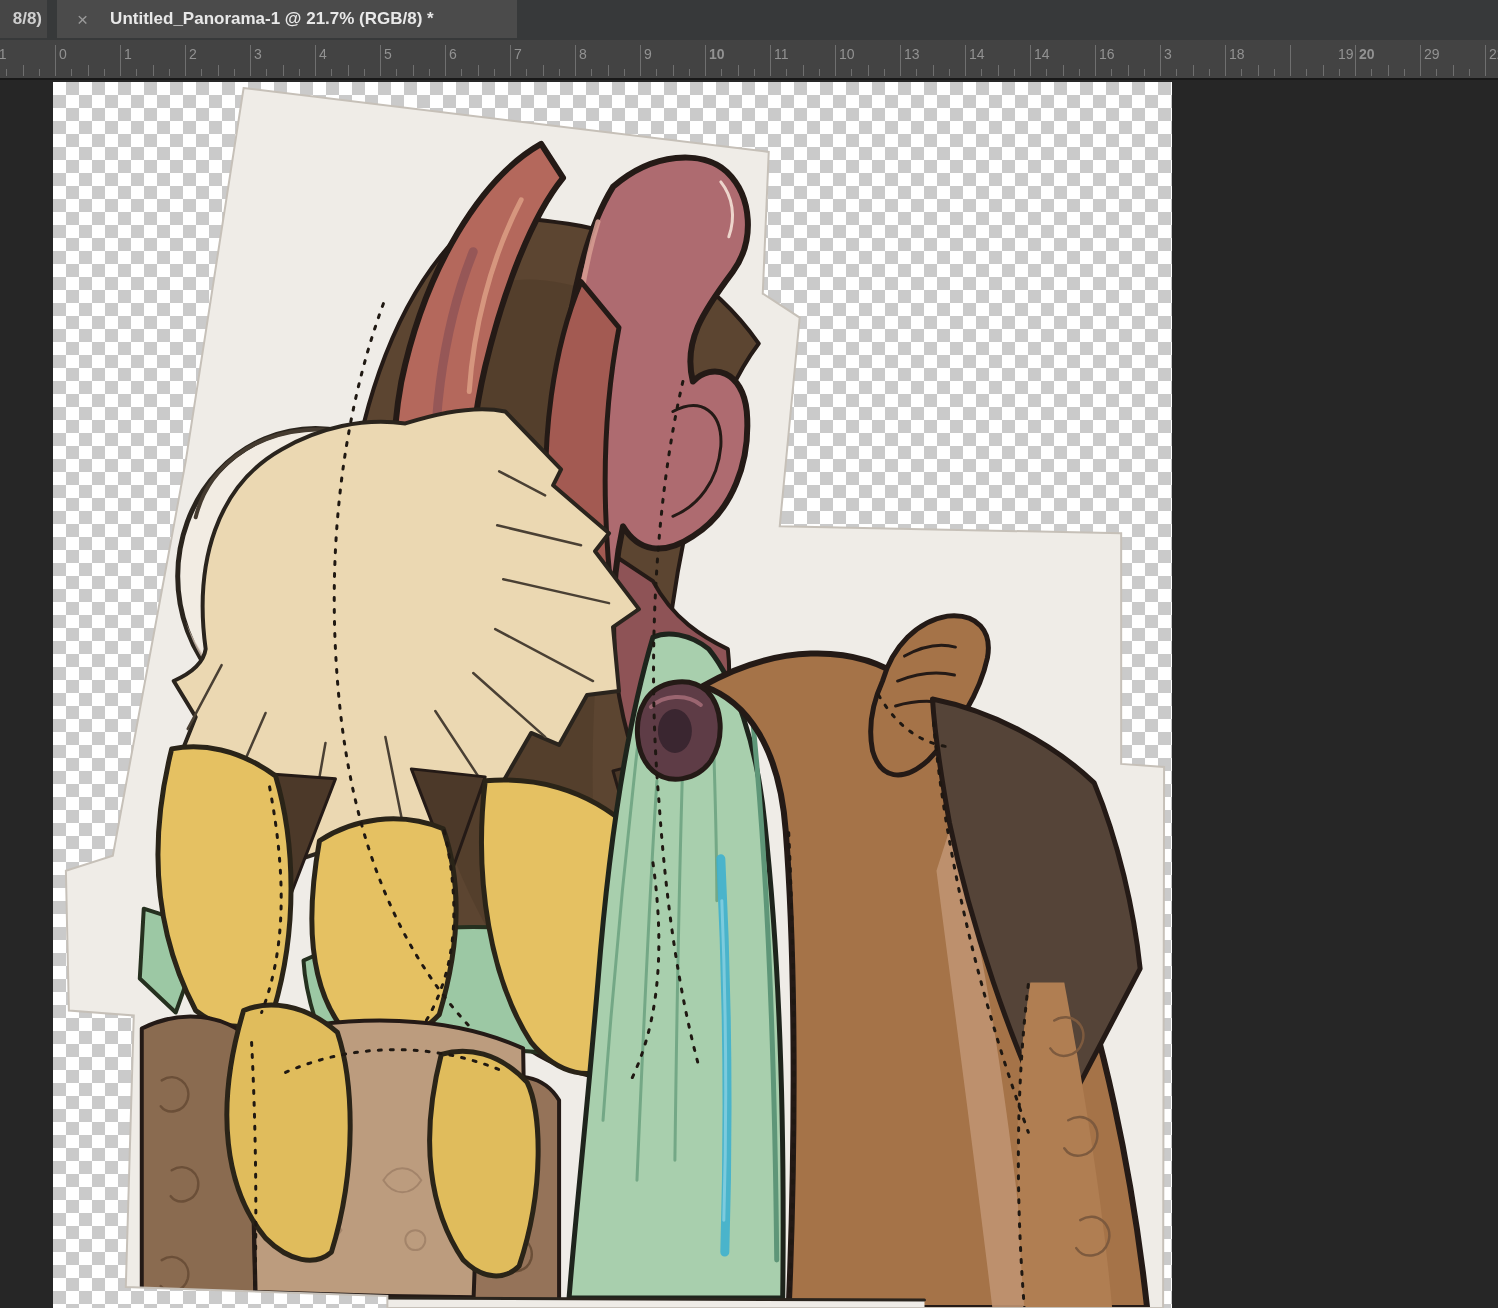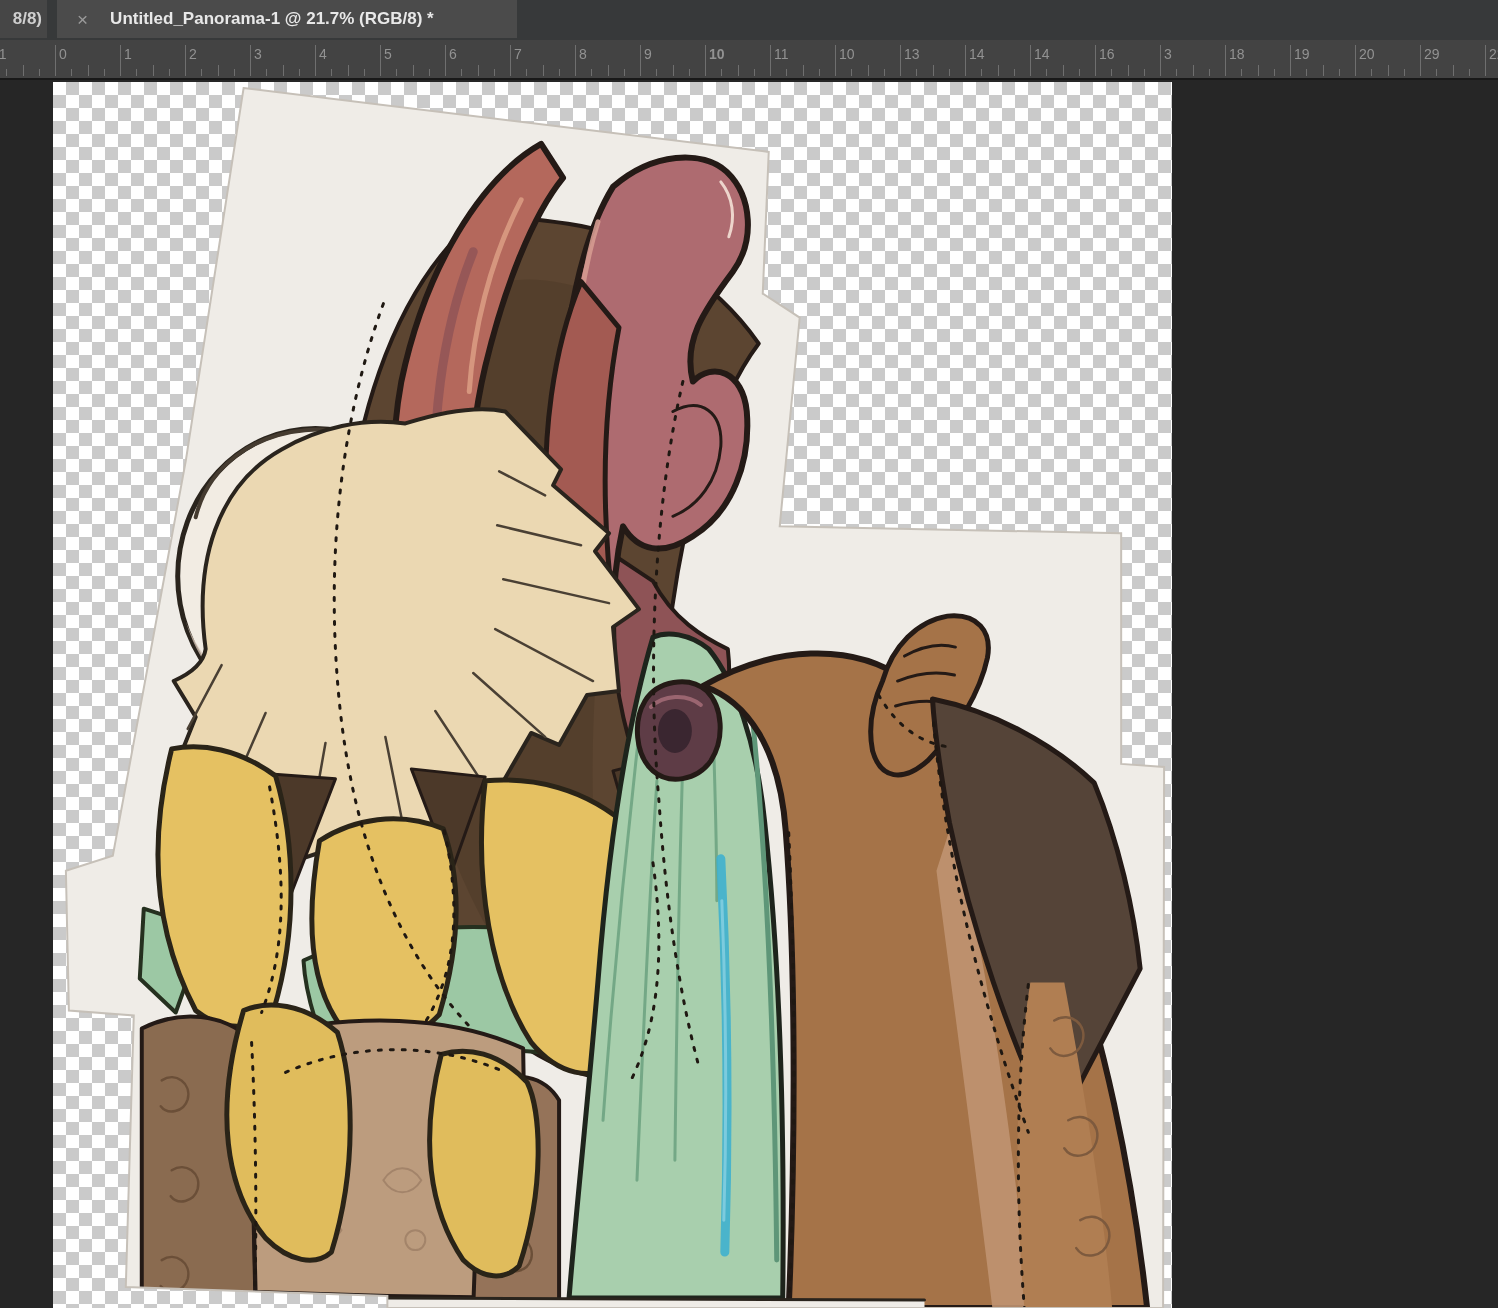--- a/index.html
+++ b/index.html
@@ -147,26 +147,26 @@
       <div class="tick-label" style="left: 1164px;">3</div>
       <div class="tick major" style="left: 1225px;"></div>
       <div class="tick quarter" style="left: 1241.25px;"></div>
       <div class="tick half" style="left: 1257.5px;"></div>
       <div class="tick quarter" style="left: 1273.75px;"></div>
       <div class="tick-label" style="left: 1229px;">18</div>
       <div class="tick major" style="left: 1290px;"></div>
       <div class="tick quarter" style="left: 1306.25px;"></div>
       <div class="tick half" style="left: 1322.5px;"></div>
       <div class="tick quarter" style="left: 1338.75px;"></div>
-      <div class="tick-label" style="left: 1294px;">19</div>
+      <div class="tick-label" style="left: 1338px;">19</div>
       <div class="tick major" style="left: 1355px;"></div>
       <div class="tick quarter" style="left: 1371.25px;"></div>
       <div class="tick half" style="left: 1387.5px;"></div>
       <div class="tick quarter" style="left: 1403.75px;"></div>
-      <div class="tick-label" style="left: 1359px;">20</div>
+      <div class="tick-label" style="left: 1359px; font-weight: bold;">20</div>
       <div class="tick major" style="left: 1420px;"></div>
       <div class="tick quarter" style="left: 1436.25px;"></div>
       <div class="tick half" style="left: 1452.5px;"></div>
       <div class="tick quarter" style="left: 1468.75px;"></div>
       <div class="tick-label" style="left: 1424px;">29</div>
       <div class="tick major" style="left: 1485px;"></div>
       <div class="tick-label" style="left: 1489px;">22</div>
     </div>
 
   <div class="canvas">

